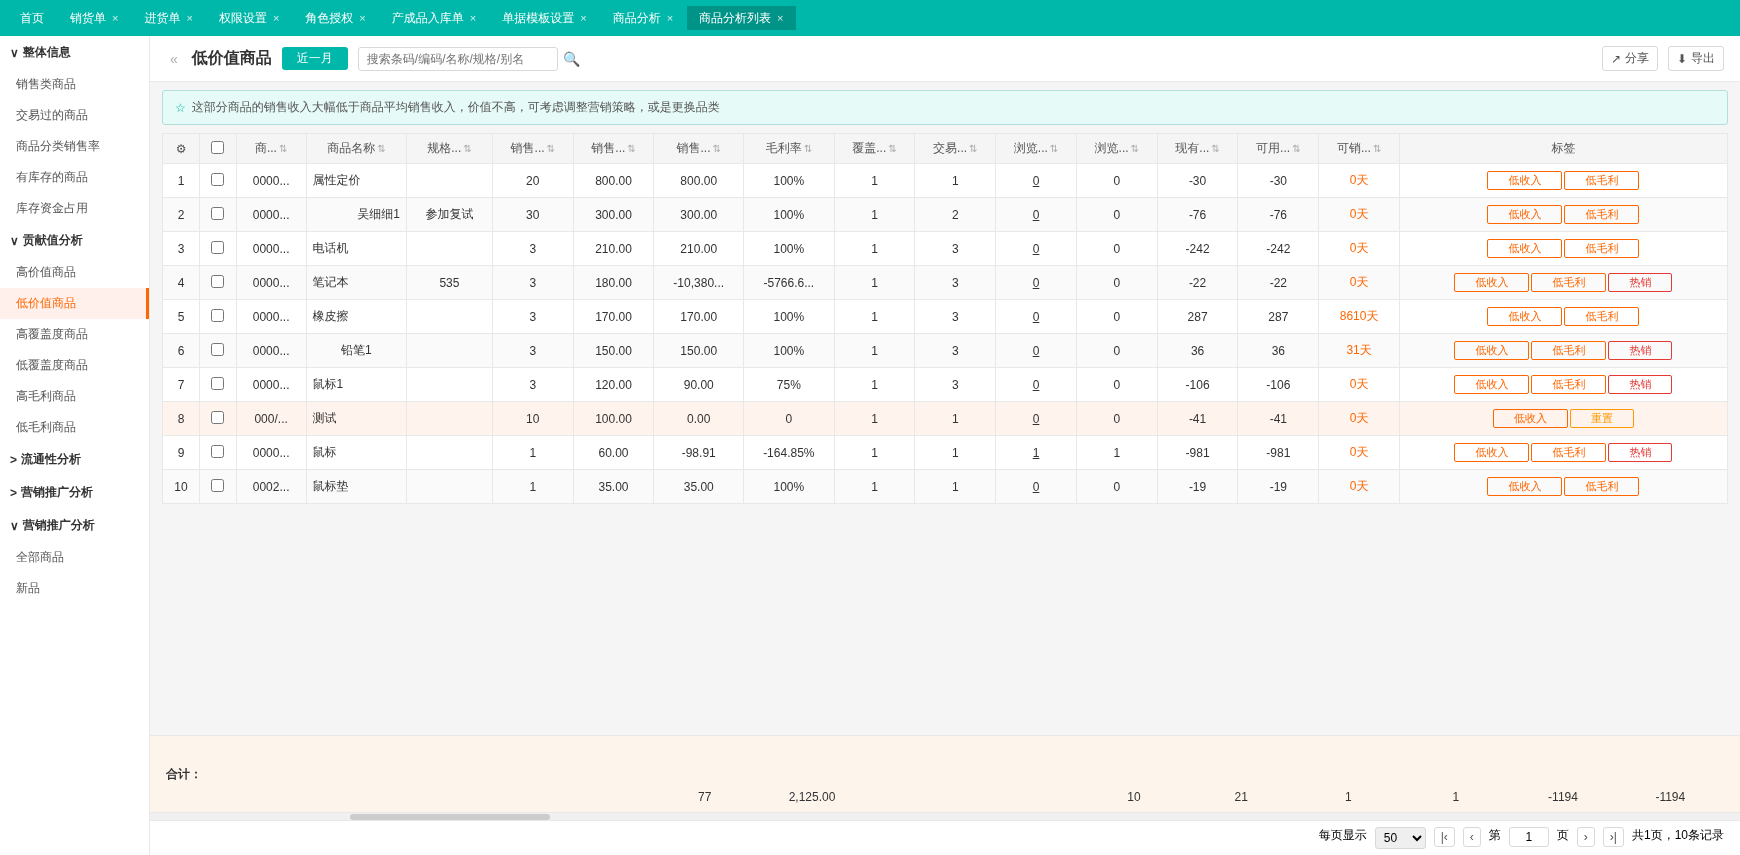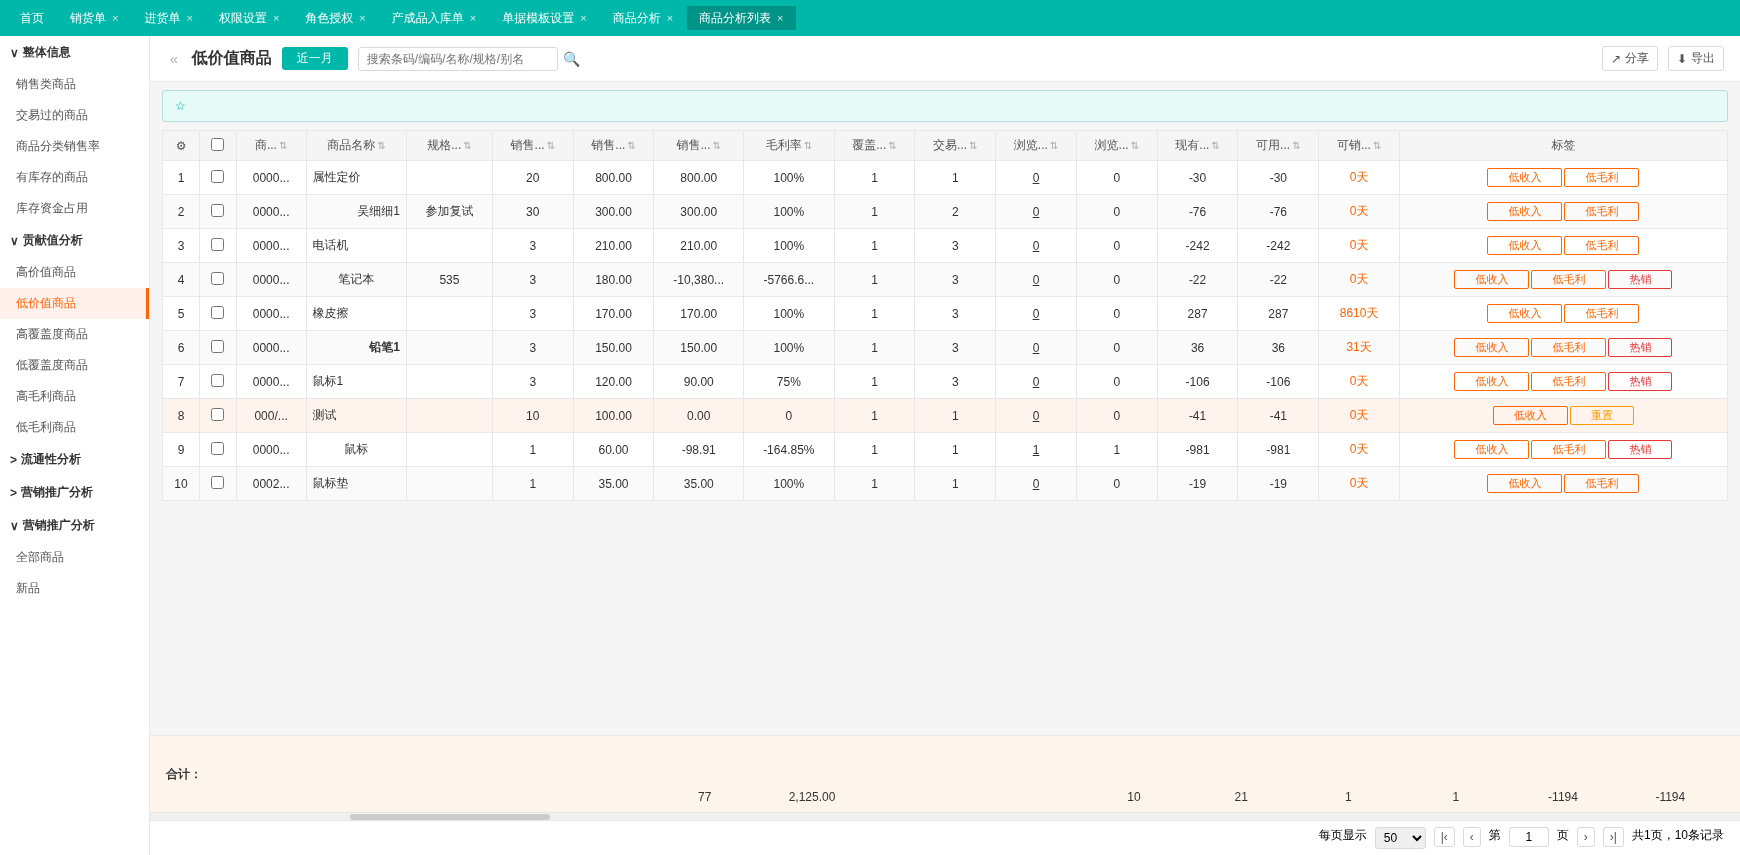--- a/index.html
+++ b/index.html
@@ -366,20 +366,21 @@
         </button>
         <button class="action-btn">
           <span>⬇</span>
           <span>导出</span>
         </button>
       </div>
     </div>
 
     <div class="warning-bar">
       <span class="warning-icon">☆</span>
+      <span>这部分商品的销售收入大幅低于商品平均销售收入，价值不高，可考虑调整营销策略，或是更换品类</span>
     </div>
 
     <div class="table-wrapper">
       <table>
         <thead>
           <tr>
             <th>⚙</th>
             <th><input type="checkbox" style=""></th>
             <th>商...<span class="sort-icon">⇅</span></th>
             <th>商品名称<span class="sort-icon">⇅</span></th>
@@ -453,21 +454,21 @@
               <td>0</td>
               <td>-242</td>
               <td>-242</td>
               <td style="color: rgb(255, 102, 0);">0天</td>
               <td><span class="tag tag-orange">低收入</span><span class="tag tag-orange">低毛利</span></td>
             </tr>
             <tr>
               <td>4</td>
               <td><input type="checkbox" style=""></td>
               <td>0000...</td>
-              <td style="text-align: center;">笔记本</td>
+              <td style="text-align: left;">笔记本</td>
               <td>535</td>
               <td>3</td>
               <td>180.00</td>
               <td>-10,380...</td>
               <td>-5766.6...</td>
               <td>1</td>
               <td>3</td>
               <td><span class="underline">0</span></td>
               <td>0</td>
               <td>-22</td>
@@ -491,21 +492,21 @@
               <td>0</td>
               <td>287</td>
               <td>287</td>
               <td style="color: rgb(255, 102, 0);">8610天</td>
               <td><span class="tag tag-orange">低收入</span><span class="tag tag-orange">低毛利</span></td>
             </tr>
             <tr>
               <td>6</td>
               <td><input type="checkbox" style=""></td>
               <td>0000...</td>
-              <td style="text-align: right; font-weight: bold;">铅笔1</td>
+              <td style="text-align: center;">铅笔1</td>
               <td></td>
               <td>3</td>
               <td>150.00</td>
               <td>150.00</td>
               <td>100%</td>
               <td>1</td>
               <td>3</td>
               <td><span class="underline">0</span></td>
               <td>0</td>
               <td>36</td>
@@ -548,21 +549,21 @@
               <td>0</td>
               <td>-41</td>
               <td>-41</td>
               <td style="color: rgb(255, 102, 0);">0天</td>
               <td><span class="tag tag-orange">低收入</span><span class="tag" style="color: rgb(255, 153, 0); border: 1px solid rgb(255, 153, 0);">重置</span></td>
             </tr>
             <tr>
               <td>9</td>
               <td><input type="checkbox" style=""></td>
               <td>0000...</td>
-              <td style="text-align: center;">鼠标</td>
+              <td style="text-align: left;">鼠标</td>
               <td></td>
               <td>1</td>
               <td>60.00</td>
               <td>-98.91</td>
               <td>-164.85%</td>
               <td>1</td>
               <td>1</td>
               <td><span class="underline">1</span></td>
               <td>1</td>
               <td>-981</td>

